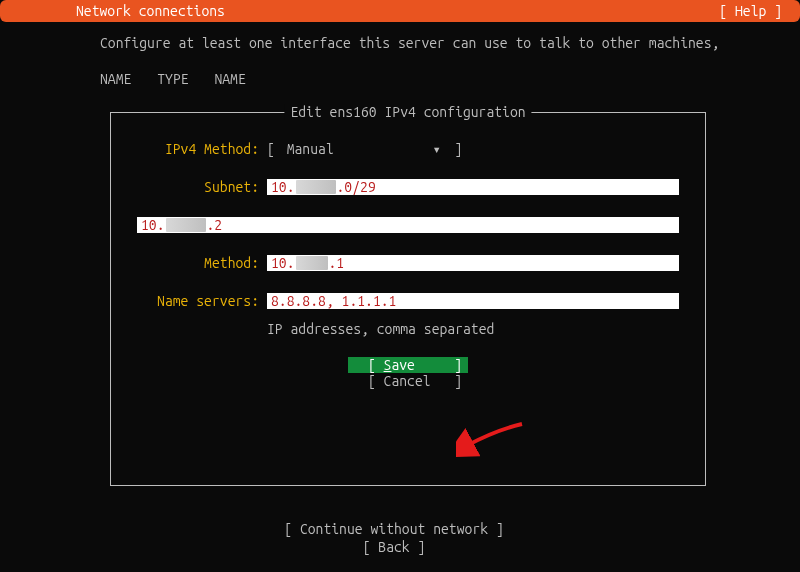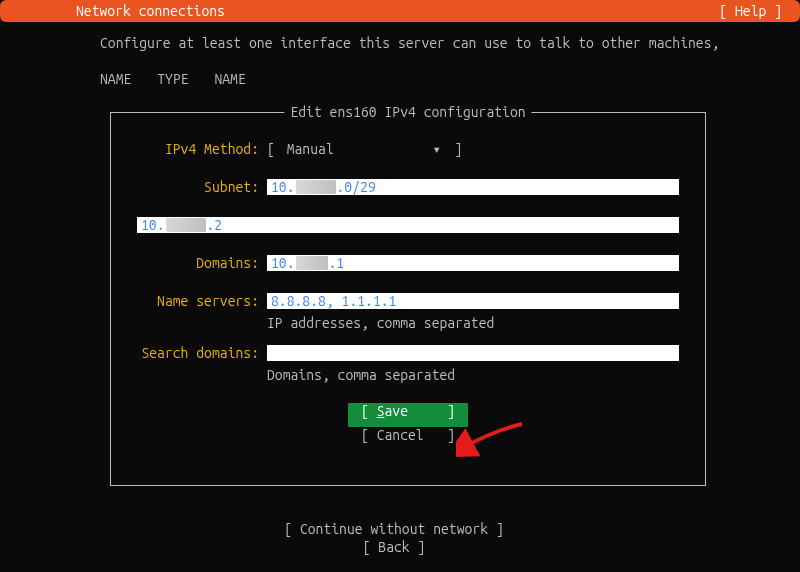--- a/index.html
+++ b/index.html
@@ -54,50 +54,50 @@
   .row.gap { margin-top: 22px; }
   .label {
     width: 130px;
     text-align: right;
     padding-right: 8px;
     color: #eab308;
   }
   .valuecell { flex: 1; }
   .input {
     background: #fff;
-    color: #3b82f6;
+    color: #b91c1c;
     height: 16px;
     line-height: 16px;
     width: 100%;
     padding: 0 4px;
     font-family: inherit;
     font-size: 14px;
     border: none;
     white-space: pre;
     overflow: hidden;
   }
-  .hint { color: #bdbdbd; margin-top: 6px; }
+  .hint { color: #bdbdbd; margin-top: 12px; }
   .method-wrap { color: #bdbdbd; display:flex; align-items:center; gap:4px;}
   .method-box { display:inline-block; width: 140px; }
   .dropdown-caret { display:inline-block; width:12px; text-align:center;}
 
   .btnstack {
     margin-top: 20px;
     display: flex;
     flex-direction: column;
     align-items: center;
     gap: 0;
   }
   .btn {
     width: 120px;
-    height: 24px;
+    height: 16px;
     line-height: 16px;
     font-family: inherit;
     font-size: 14px;
-    text-align: center;
+    text-align: right;
     padding: 0 6px;
     white-space: pre;
   }
   .btn-save {
     background: #138c3b;
     color: #fff;
   }
   .btn-save .ul { text-decoration: underline; }
   .btn-cancel { color: #bdbdbd; background: transparent; }
 
@@ -173,41 +173,34 @@
     </div>
   </div>
 
   <div class="row gap">
     <div class="valuecell">
       <div class="input"><span>10.</span><span class="mask" style="width:40px"></span><span>.2</span></div>
     </div>
   </div>
 
   <div class="row gap">
-    <div class="label">Domains:</div>
+    <div class="label">Method:</div>
     <div class="valuecell">
       <div class="input"><span>10.</span><span class="mask" style="width:32px"></span><span>.1</span></div>
     </div>
   </div>
 
   <div class="row gap">
     <div class="label">Name servers:</div>
     <div class="valuecell">
       <div class="input">8.8.8.8, 1.1.1.1</div>
       <div class="hint">IP addresses, comma separated</div>
     </div>
   </div>
 
-  <div class="row" style="margin-top:14px;">
-    <div class="label">Search domains:</div>
-    <div class="valuecell">
-      <div class="input"></div>
-      <div class="hint">Domains, comma separated</div>
-    </div>
-  </div>
 
   <div class="btnstack">
     <div class="btn btn-save">[ <span class="ul">S</span>ave&nbsp;&nbsp;&nbsp;&nbsp;&nbsp;]</div>
     <div class="btn btn-cancel">[ <span>Cancel</span>&nbsp;&nbsp;&nbsp;]</div>
   </div>
 </div>
 
 <svg class="arrow" viewBox="0 0 70 40">
   <defs>
     <marker id="ah" markerWidth="8" markerHeight="8" refX="2" refY="4" orient="auto">

